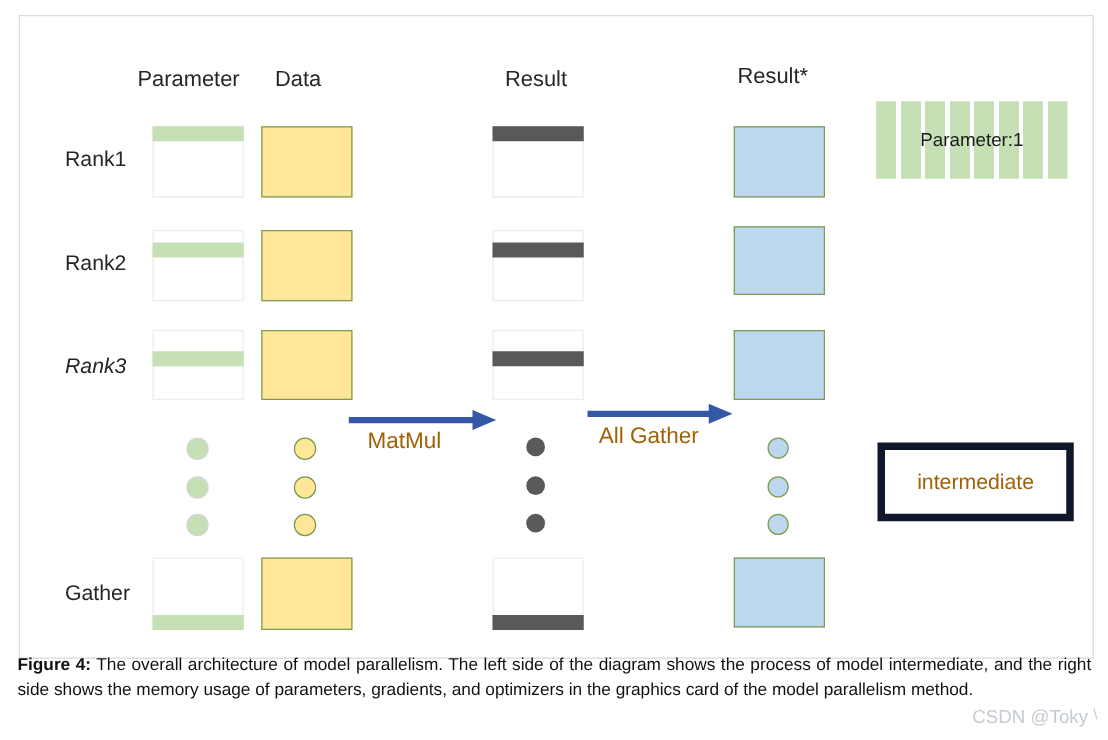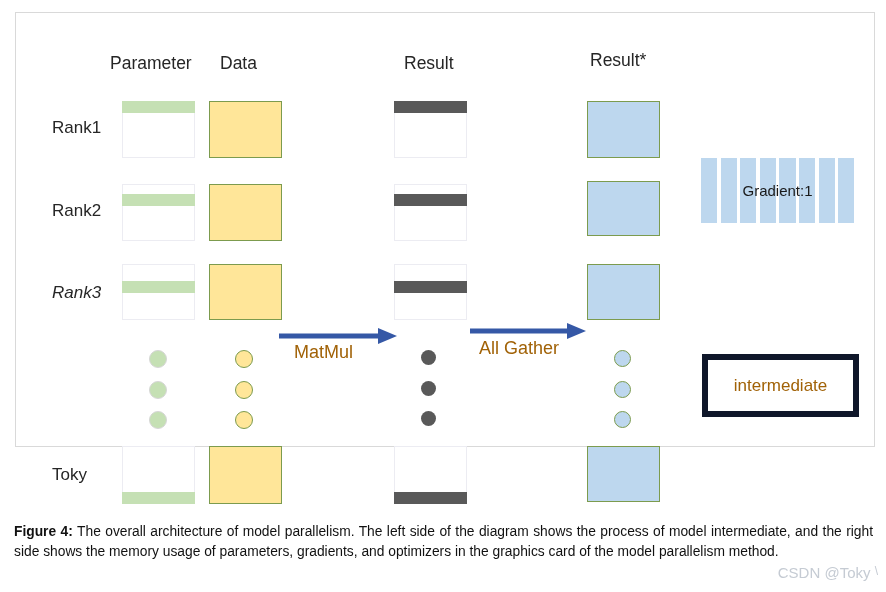--- a/index.html
+++ b/index.html
@@ -1,20 +1,20 @@
 <!DOCTYPE html>
 <html><head>
 <meta charset="utf-8">
 <style>
   * { margin:0; padding:0; box-sizing:border-box; }
   html,body { background:#ffffff; }
   body { font-family:"Liberation Sans", sans-serif; color:#262626; }
   .page { position:relative; width:886px; height:592px; background:#ffffff; overflow:hidden; }
 
-  .frame { position:absolute; left:15px; top:12px; width:860px; height:435px;
+  .frame { position:absolute; left:15px; top:12px; width:860px; height:515px;
            border:1px solid #d9d9d9; background:#ffffff; }
 
   .header { position:absolute; font-size:17.5px; color:#262626; white-space:nowrap; }
   .h-parameter { left:94px;  top:40px; }
   .h-data      { left:204px; top:40px; }
   .h-result    { left:388px; top:40px; }
   .h-rstar     { left:574px; top:37px; }
 
   .rank-label { position:absolute; left:36px; width:68px; text-align:left;
                 font-size:17px; color:#262626; white-space:nowrap; }
@@ -80,21 +80,21 @@
   <div class="frame">
 
     <div class="header h-parameter">Parameter</div>
     <div class="header h-data">Data</div>
     <div class="header h-result">Result</div>
     <div class="header h-rstar">Result*</div>
 
     <div class="rank-label" style="top:105px;">Rank1</div>
     <div class="rank-label" style="top:188px;">Rank2</div>
     <div class="rank-label" style="top:270px;font-style:italic;">Rank3</div>
-    <div class="rank-label" style="top:452px;">Toky</div>
+    <div class="rank-label" style="top:452px;">Gather</div>
 
     <div class="box col-param row-a">
         <div class="stripe green s0"></div>
       </div>
     <div class="box col-data row-a"></div>
     <div class="box col-result row-a">
         <div class="stripe dark s0"></div>
       </div>
     <div class="box col-rstar row-a"></div>
 
@@ -143,22 +143,22 @@
       <polygon points="100,2 119,10 100,18" fill="#3558A6"></polygon>
     </svg>
     <div class="op-label" style="left:278px; top:329px;">MatMul</div>
 
     <svg class="arrow-svg" style="left:453px; top:308px;" width="118" height="20">
       <line x1="1" y1="10" x2="101" y2="10" stroke="#3558A6" stroke-width="5"></line>
       <polygon points="98,2 117,10 98,18" fill="#3558A6"></polygon>
     </svg>
     <div class="op-label" style="left:463px; top:325px; font-size:18px;">All Gather</div>
 
-    <div class="legend-bars lb-grad">
-      <span>Gradient:1</span>
+    <div class="legend-bars lb-param">
+      <span>Parameter:1</span>
     </div>
     <div class="intermediate-box">
       <span>intermediate</span>
     </div>
 
   </div>
 
   <p class="caption">
     <b>Figure 4:</b>
     <span>The overall architecture of model parallelism. The left side of the diagram shows the process of model intermediate, and the right side shows the memory usage of parameters, gradients, and optimizers in the graphics card of the model parallelism method.</span>

